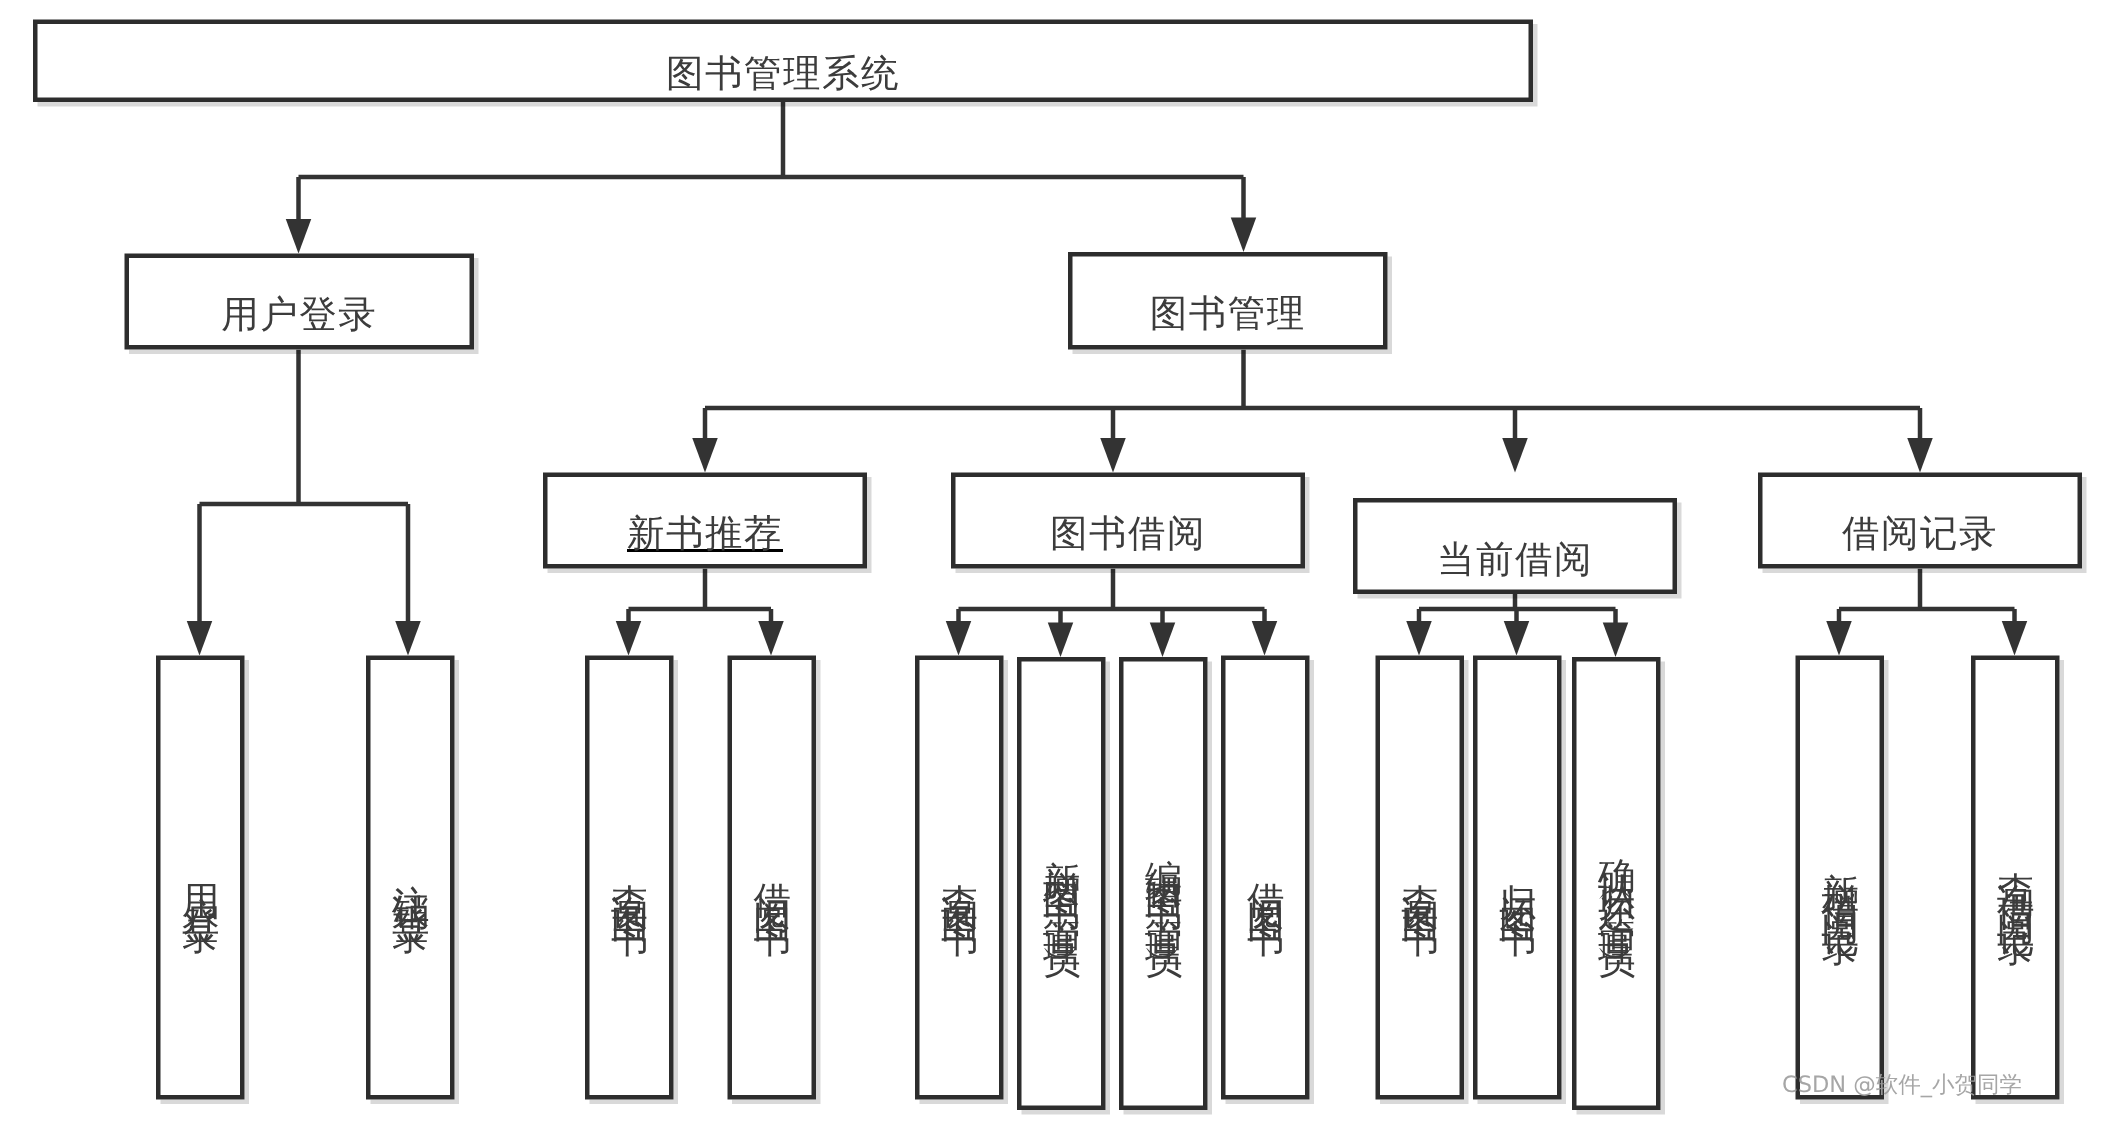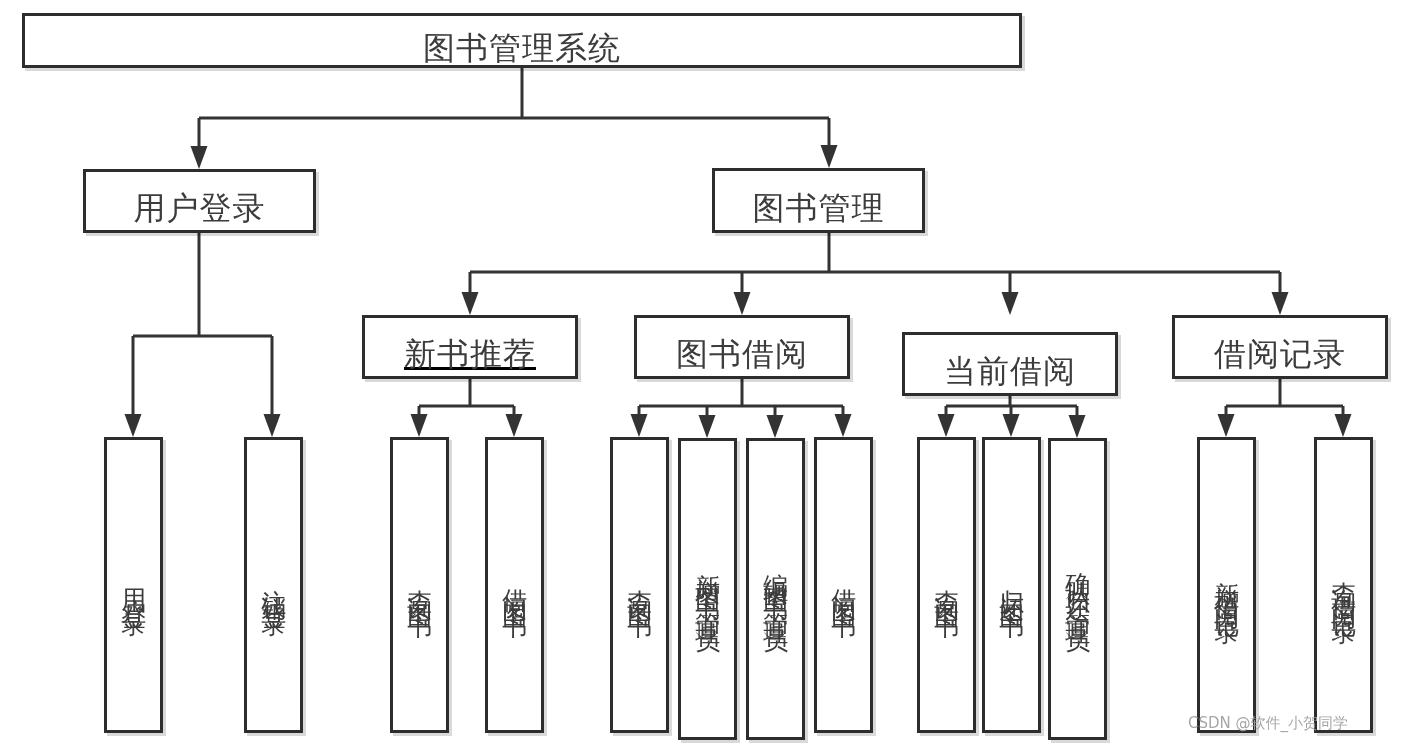--- a/index.html
+++ b/index.html
@@ -26,21 +26,21 @@
     box-sizing: border-box;
     background: #ffffff;
     border: 3px solid #2d2d2d;
     box-shadow: 3px 3px 0 rgba(0,0,0,0.15);
     display: flex;
     align-items: center;
     justify-content: center;
     z-index: 1;
   }
   .lbl {
-    font-size: 32px;
+    font-size: 25px;
     color: #3c3c3c;
     letter-spacing: 1px;
     white-space: nowrap;
     margin-top: 16px;
   }
   .vlbl {
     writing-mode: vertical-rl;
     text-orientation: mixed;
     font-size: 25px;
     line-height: 1.1;
@@ -125,21 +125,21 @@
   <div class="box" style="left:83px;top:169px;width:233px;height:64px;">
     <span class="lbl">用户登录</span>
   </div>
   <div class="box" style="left:712px;top:168px;width:213px;height:65px;">
     <span class="lbl">图书管理</span>
   </div>
 
   <div class="box" style="left:362px;top:315px;width:216px;height:64px;text-decoration:underline;">
     <span class="lbl">新书推荐</span>
   </div>
-  <div class="box" style="left:634px;top:315px;width:216px;height:64px;">
+  <div class="box" style="left:634px;top:315px;width:236px;height:64px;">
     <span class="lbl">图书借阅</span>
   </div>
   <div class="box" style="left:902px;top:332px;width:216px;height:64px;">
     <span class="lbl">当前借阅</span>
   </div>
   <div class="box" style="left:1172px;top:315px;width:216px;height:64px;">
     <span class="lbl">借阅记录</span>
   </div>
 
   <div class="box" style="left:104px;top:437px;width:59px;height:296px;">

